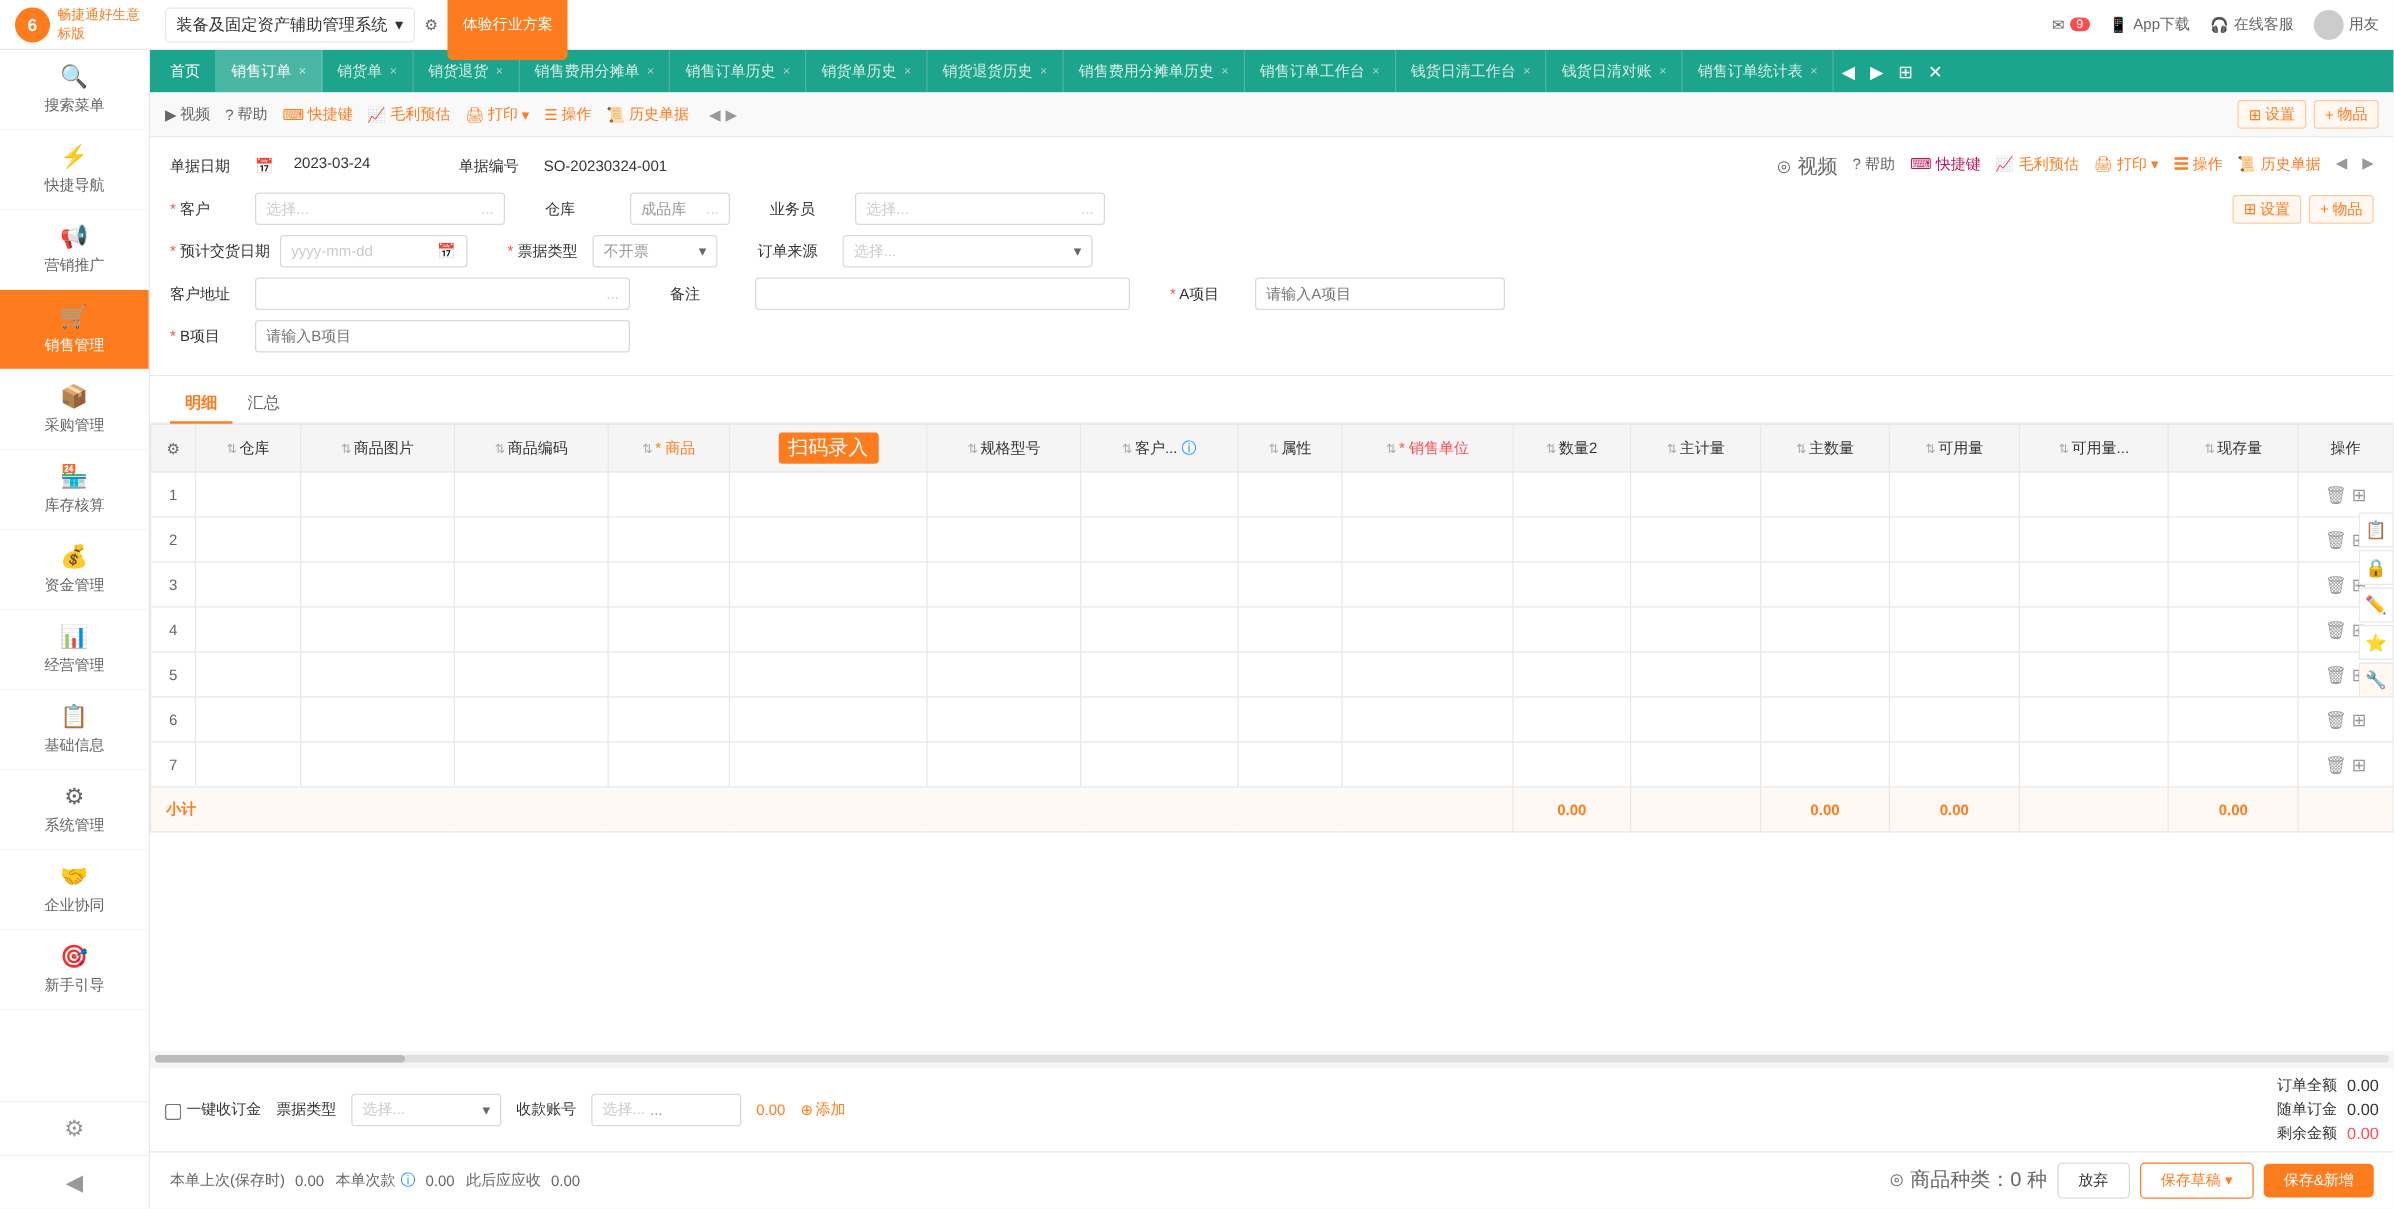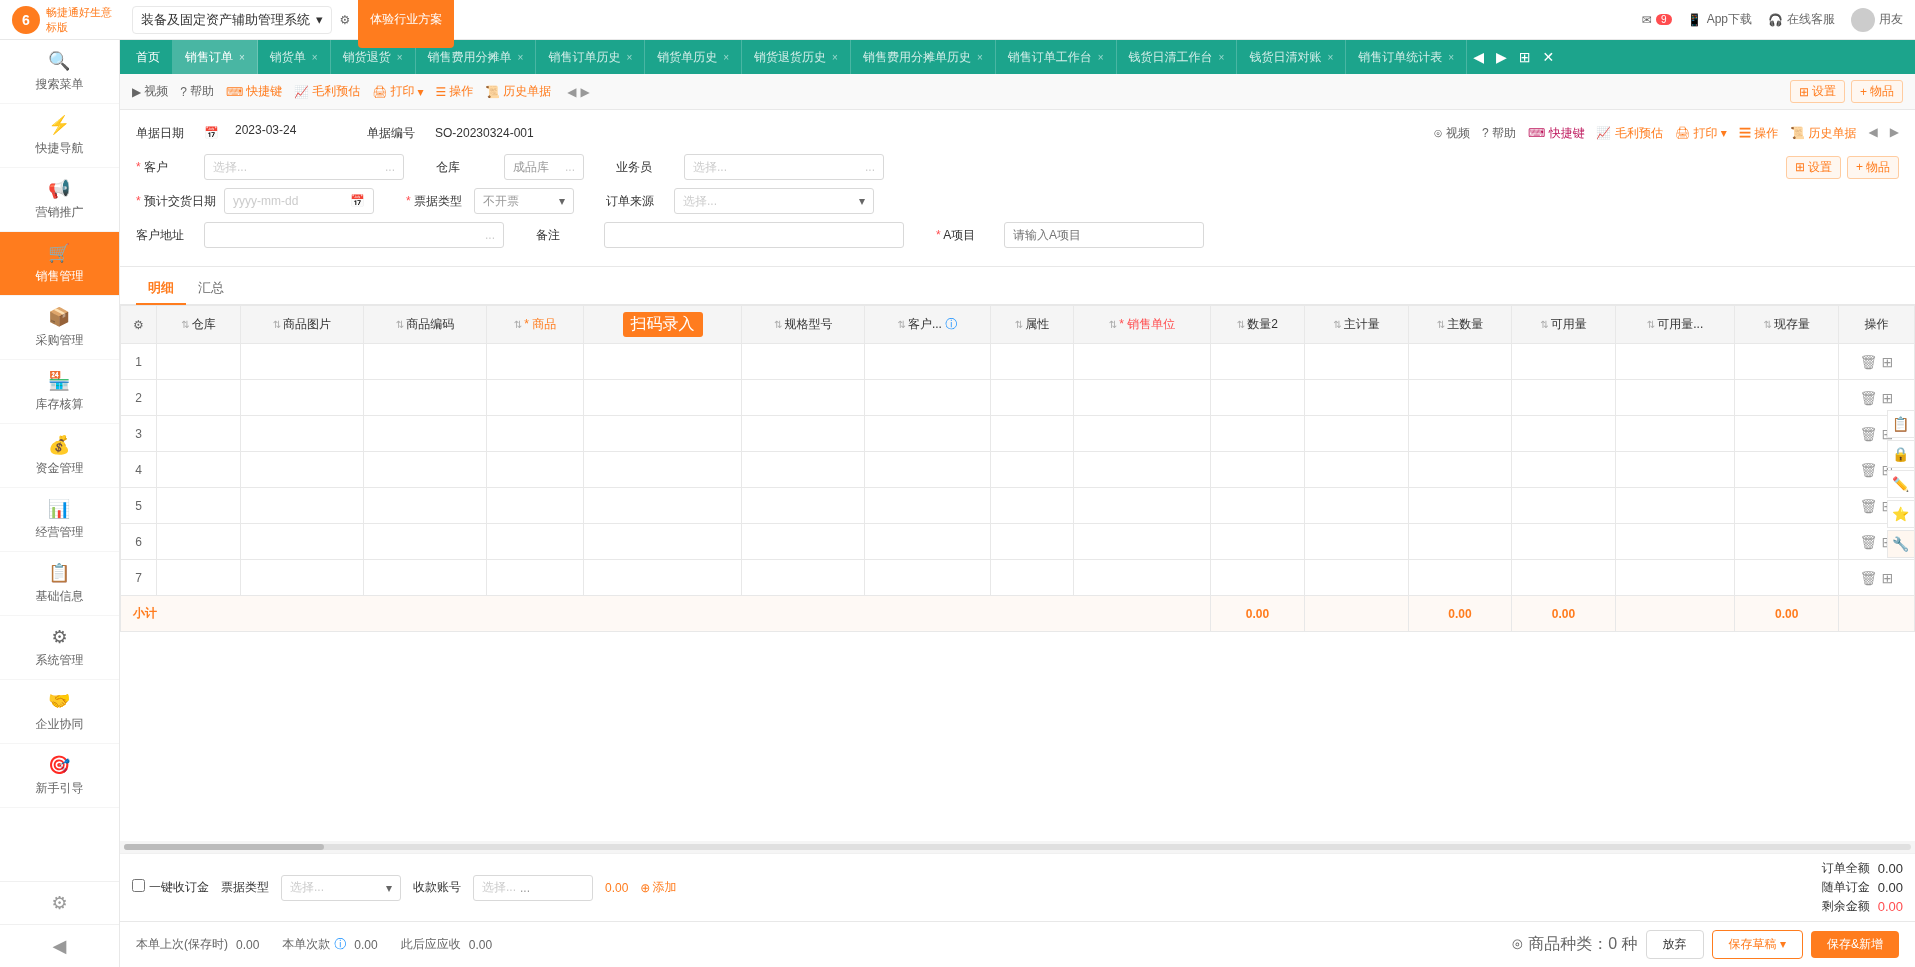--- a/index.html
+++ b/index.html
@@ -307,33 +307,33 @@
       border-radius: 3px;
     }
     .bottom-form {
       display: flex;
       align-items: center;
       padding: 6px 12px;
       gap: 12px;
       font-size: 12px;
       border-top: 1px solid #f0f0f0;
     }
-    .checkbox-label { display: flex; align-items: flex-start; gap: 4px; cursor: pointer; }
+    .checkbox-label { display: flex; align-items: flex-end; gap: 4px; cursor: pointer; }
     .amount-badge { color: #ff7c1e; font-size: 12px; }
     .summary-item { display: flex; align-items: center; gap: 8px; font-size: 12px; color: #333; }
     .summary-value { color: #333; font-size: 13px; }
 
     
     .page-footer {
       display: flex;
       align-items: center;
       padding: 8px 16px;
       border-top: 1px solid #e8e8e8;
       background: #fff;
-      gap: 23px;
+      gap: 9px;
       font-size: 12px;
     }
     .footer-info { display: flex; align-items: center; gap: 4px; color: #666; }
     .footer-right { margin-left: auto; display: flex; align-items: center; gap: 8px; }
     .btn-discard {
       border: 1px solid #d9d9d9;
       background: white;
       border-radius: 4px;
       padding: 5px 16px;
       cursor: pointer;
@@ -586,21 +586,21 @@
 
       <div class="form-area">
 
         <div class="form-row">
           <span class="form-label">单据日期</span>
           <span style="font-size:12px;color:#1890ff;cursor:pointer;">📅</span>
           <span class="date-input" style="border:none;font-size:12px;color:#333;">2023-03-24</span>
           <span style="margin-left:12px;" class="form-label">单据编号</span>
           <span style="font-size:12px;color:#333;">SO-20230324-001</span>
           <span style="margin-left:auto;display:flex;gap:12px;">
-            <span style="cursor:pointer;color:#666;font-size:12px;">⊙ 视频</span>
+            <span style="cursor:pointer;color:#666;font-size:16px;">⊙ 视频</span>
             <span style="cursor:pointer;color:#666;font-size:12px;">? 帮助</span>
             <span style="cursor:pointer;color:#be185d;font-size:12px;">⌨ 快捷键</span>
             <span style="cursor:pointer;color:#ff7c1e;font-size:12px;">📈 毛利预估</span>
             <span style="cursor:pointer;color:#ff7c1e;font-size:12px;">🖨 打印 ▾</span>
             <span style="cursor:pointer;color:#ff7c1e;font-size:12px;">☰ 操作</span>
             <span style="cursor:pointer;color:#ff7c1e;font-size:12px;">📜 历史单据</span>
             <span style="cursor:pointer;color:#999;font-size:12px;">◀</span>
             <span style="cursor:pointer;color:#999;font-size:12px;">▶</span>
           </span>
         </div>
@@ -655,20 +655,24 @@
           <span class="form-label">客户地址</span>
           <div class="form-input" style="min-width:300px;">
             <span style="margin-left:auto;color:#ccc;">...</span>
           </div>
           <span style="margin-left:24px;" class="form-label">备注</span>
           <div class="form-input" style="min-width:300px;"></div>
           <span style="margin-left:24px;" class="form-label required">A项目</span>
           <input type="text" class="form-input" style="min-width: 200px;" placeholder="请输入A项目">
         </div>
 
+        <div class="form-row">
+          <span class="form-label required">B项目</span>
+          <input type="text" class="form-input" style="min-width: 300px;" placeholder="请输入B项目">
+        </div>
       </div>
 
       <div class="detail-tabs">
         <div class="detail-tab active">明细</div>
         <div class="detail-tab">汇总</div>
       </div>
 
       <div class="table-wrapper">
         <table class="data-table">
           <thead>

